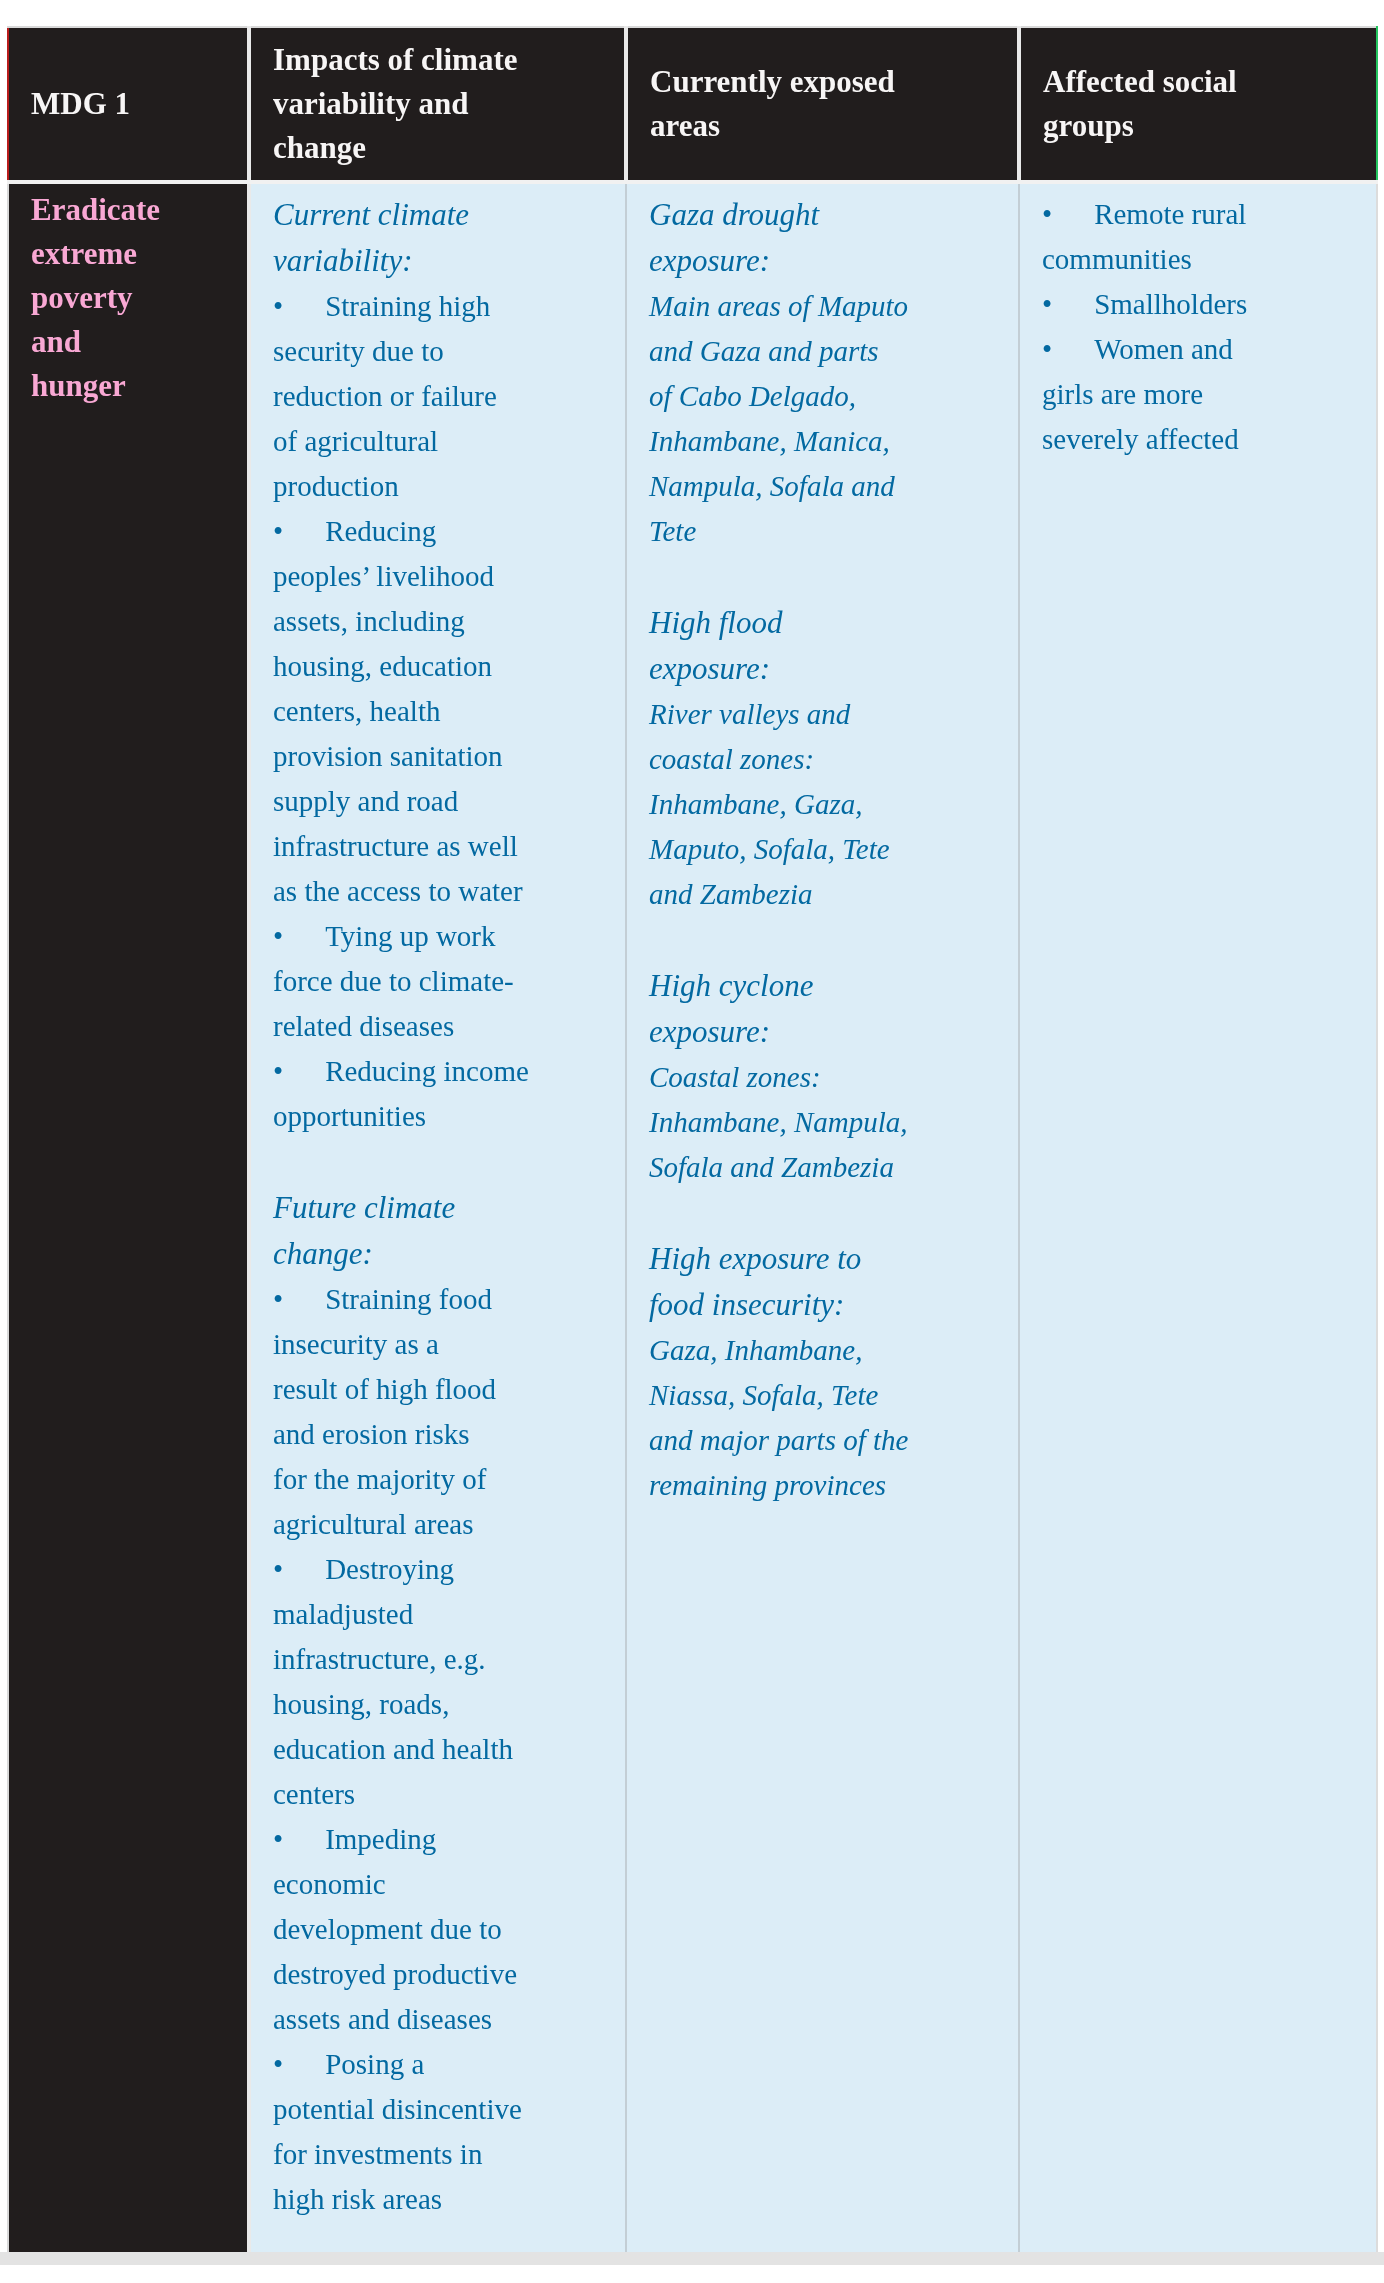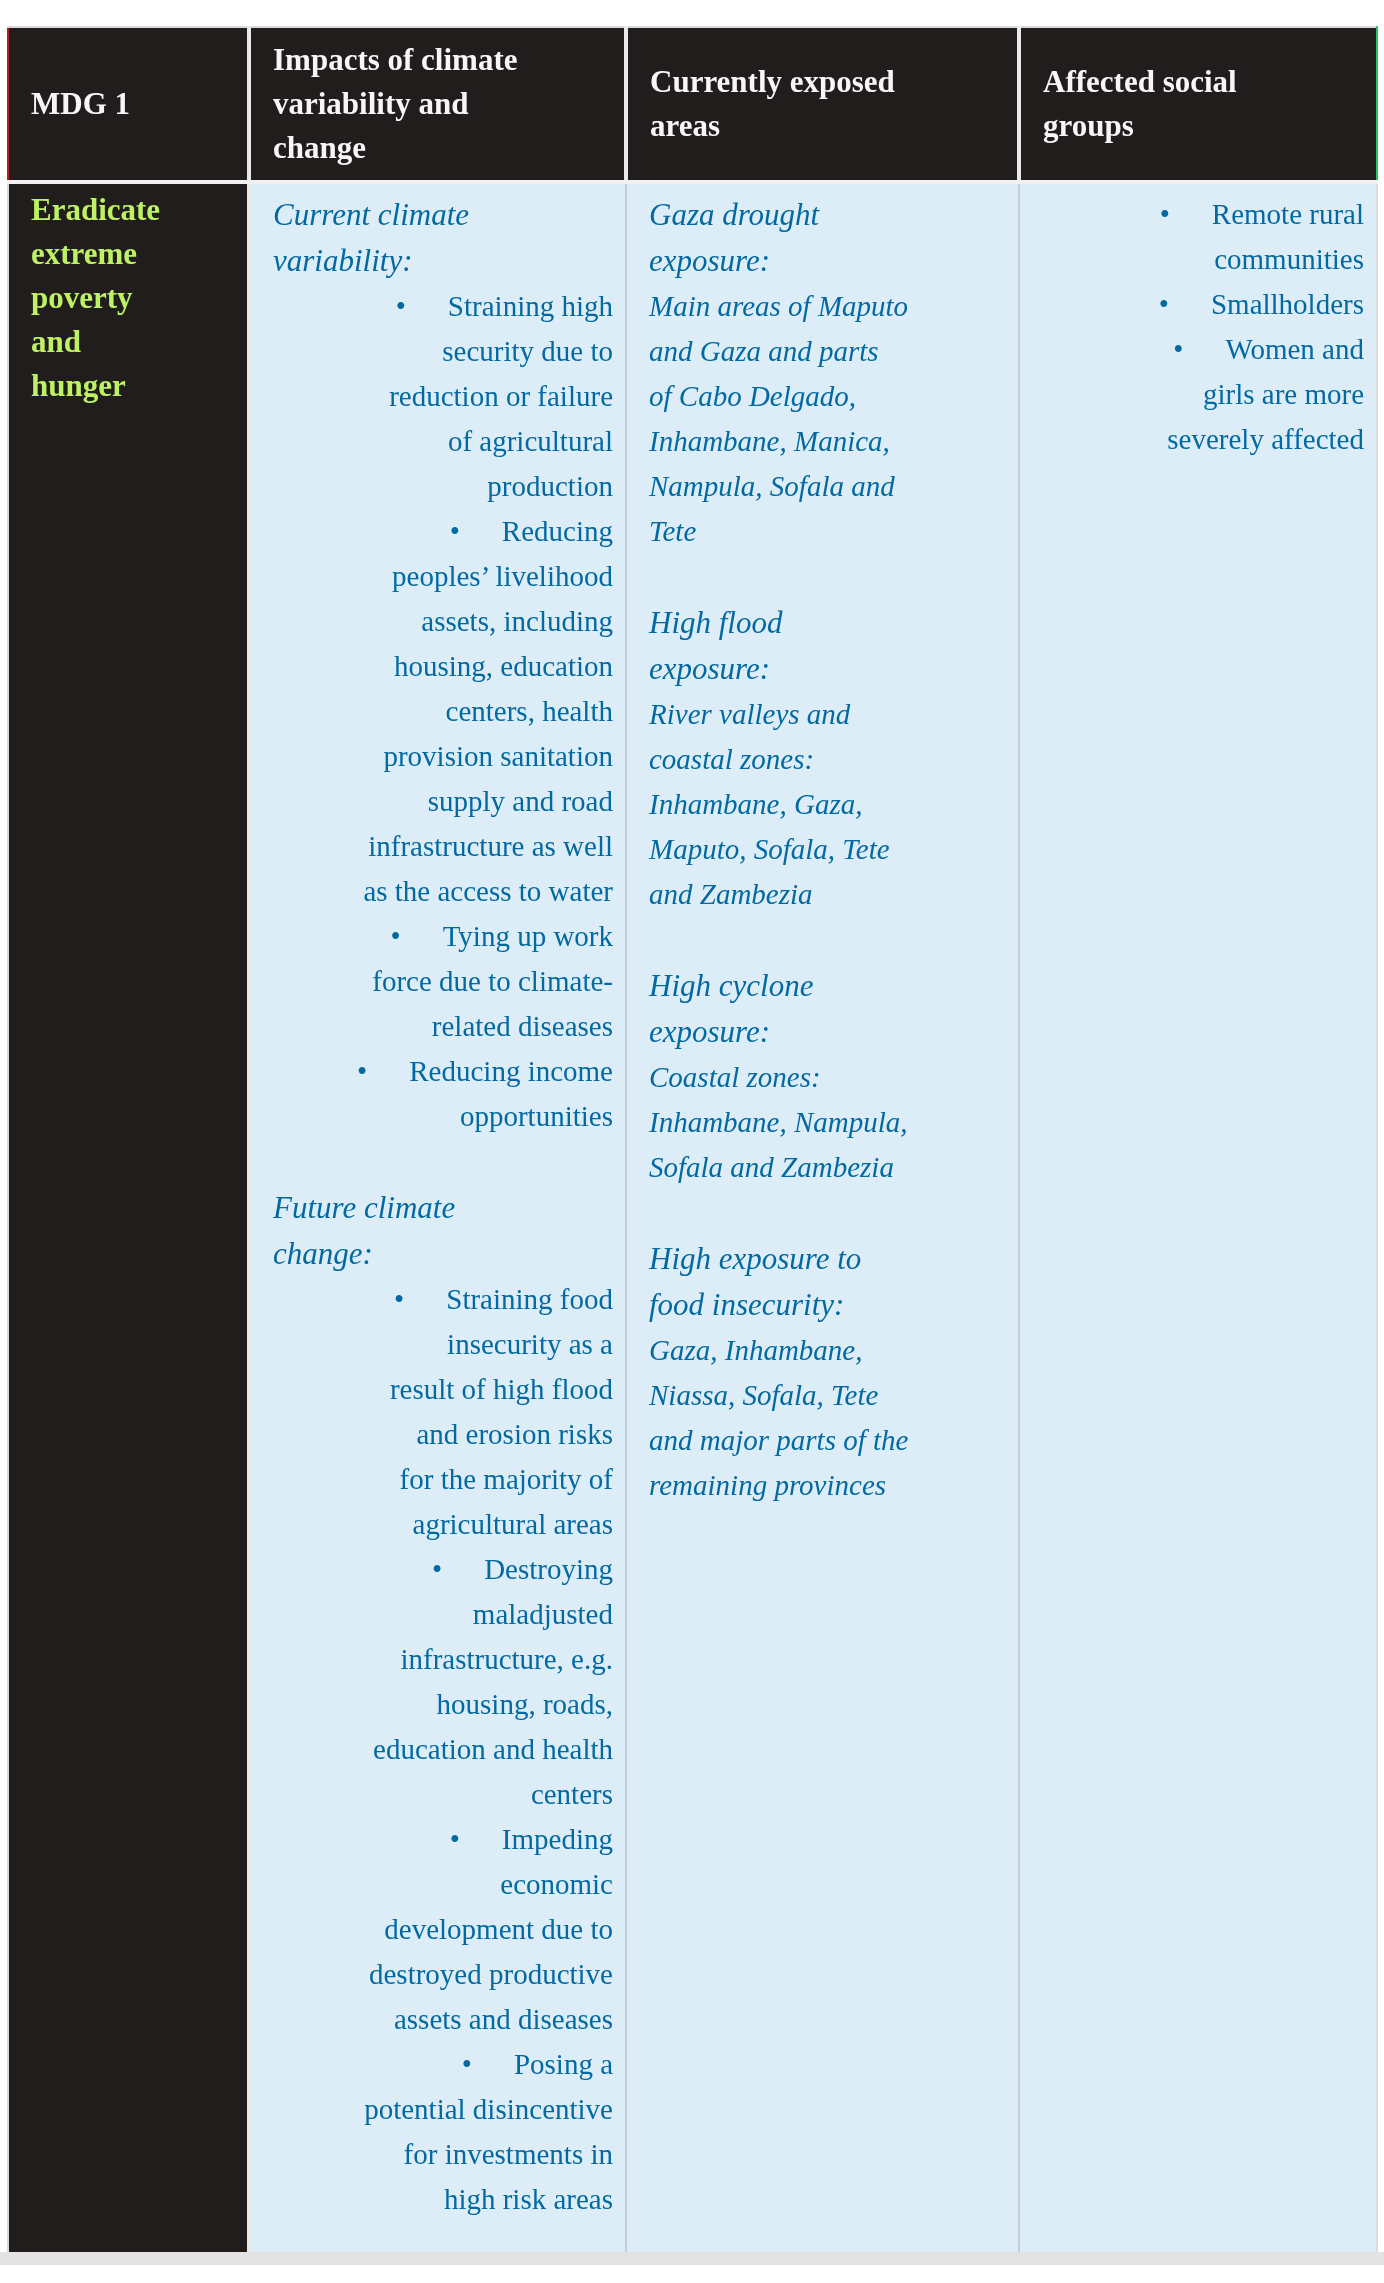--- a/index.html
+++ b/index.html
@@ -42,21 +42,21 @@
     height: 150px;
     box-sizing: border-box;
   }
   th.hdr-cell.first { border-left: 2px solid #b91c1c; }
   th.hdr-cell.last  { border-right: 2px solid #22c55e; font-family: Liberation Serif, serif; }
 
   tr.body-row { height: 2070px; }
 
   td.mdg-cell {
     background: #211d1d;
-    color: #bef264;
+    color: #f9a8d4;
     font-weight: bold;
     font-size: 31px;
     line-height: 44px;
     vertical-align: top;
     padding: 4px 10px 0 22px;
     white-space: pre-line;
     border-right: 4px solid #e9e9e9;
     border-left: 2px solid #d9d9d9;
     box-sizing: border-box;
   }
@@ -80,21 +80,20 @@
     white-space: pre-line;
   }
   .blk-text {
     margin: 0;
     white-space: pre-line;
     font-style: italic;
   }
   .blk-bullet {
     margin: 0;
     white-space: pre-line;
-    text-align: right;
   }
   .blk-spacer {
     height: 46px;
   }
   .dot { display: inline; }
   .tab { display: inline-block; width: 42px; }
 
   .bottom-strip {
     width: 1384px;
     height: 13px;

